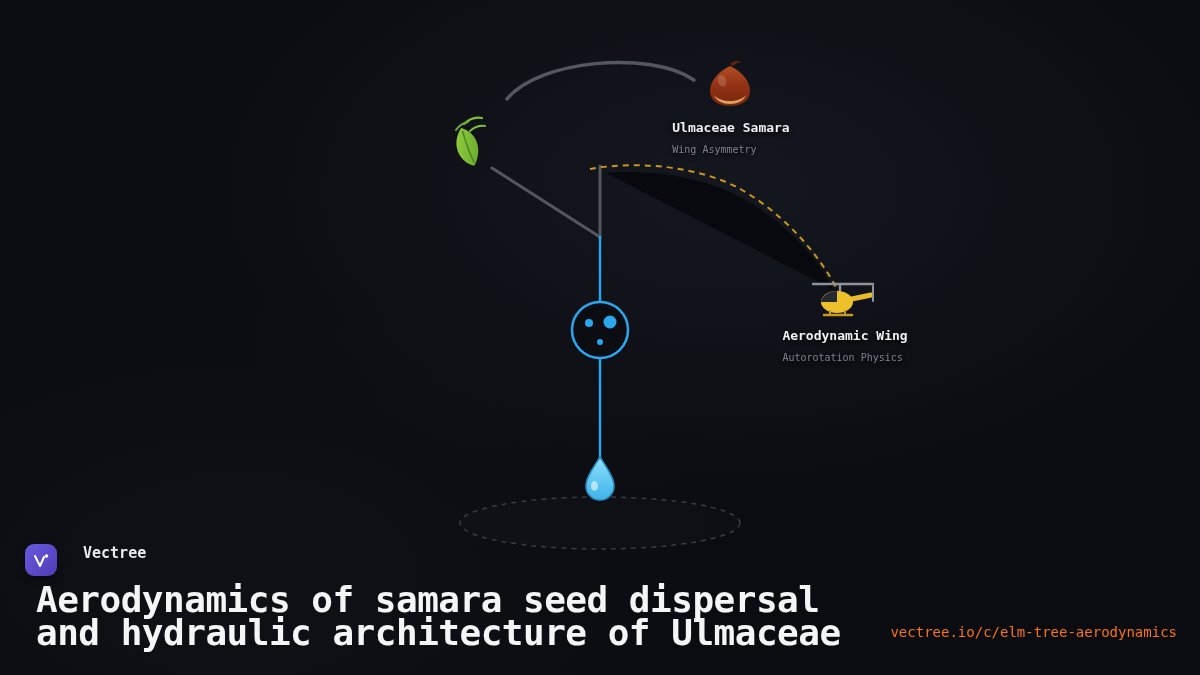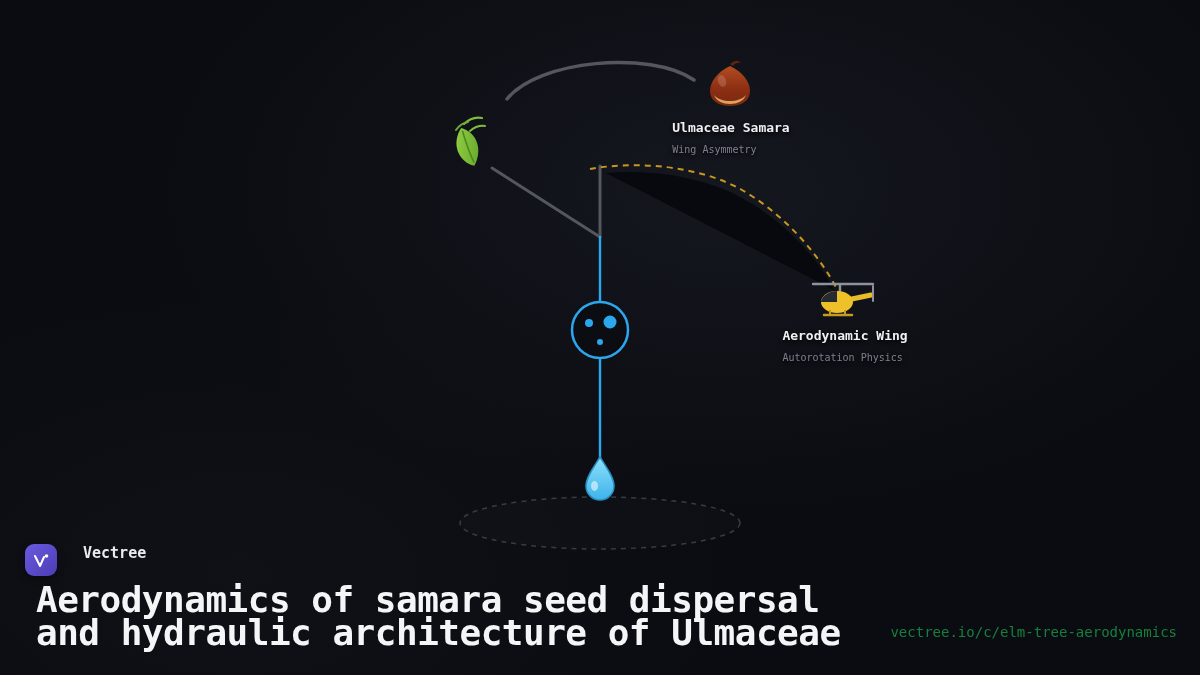--- a/index.html
+++ b/index.html
@@ -27,21 +27,21 @@
     box-shadow:0 2px 6px rgba(0,0,0,.5);
   }
   .brand-name{font-size:15px;font-weight:bold;color:#e8eaee;}
   .main-title{
     position:absolute;left:36px;top:583px;
     font-size:36px;line-height:33px;font-weight:bold;color:#f4f5f7;
     letter-spacing:-0.5px;white-space:nowrap;
   }
   .url{
     position:absolute;right:23px;top:624px;
-    font-size:14px;color:#15803d;white-space:nowrap;
+    font-size:14px;color:#f97316;white-space:nowrap;
   }
 </style>
 </head>
 <body>
 
 <div class="card">
 
   <svg class="layer" width="1200" height="675" viewBox="0 0 1200 675">
     <defs>
       <linearGradient id="chestnutGrad" x1="0" y1="0" x2="0" y2="1">

